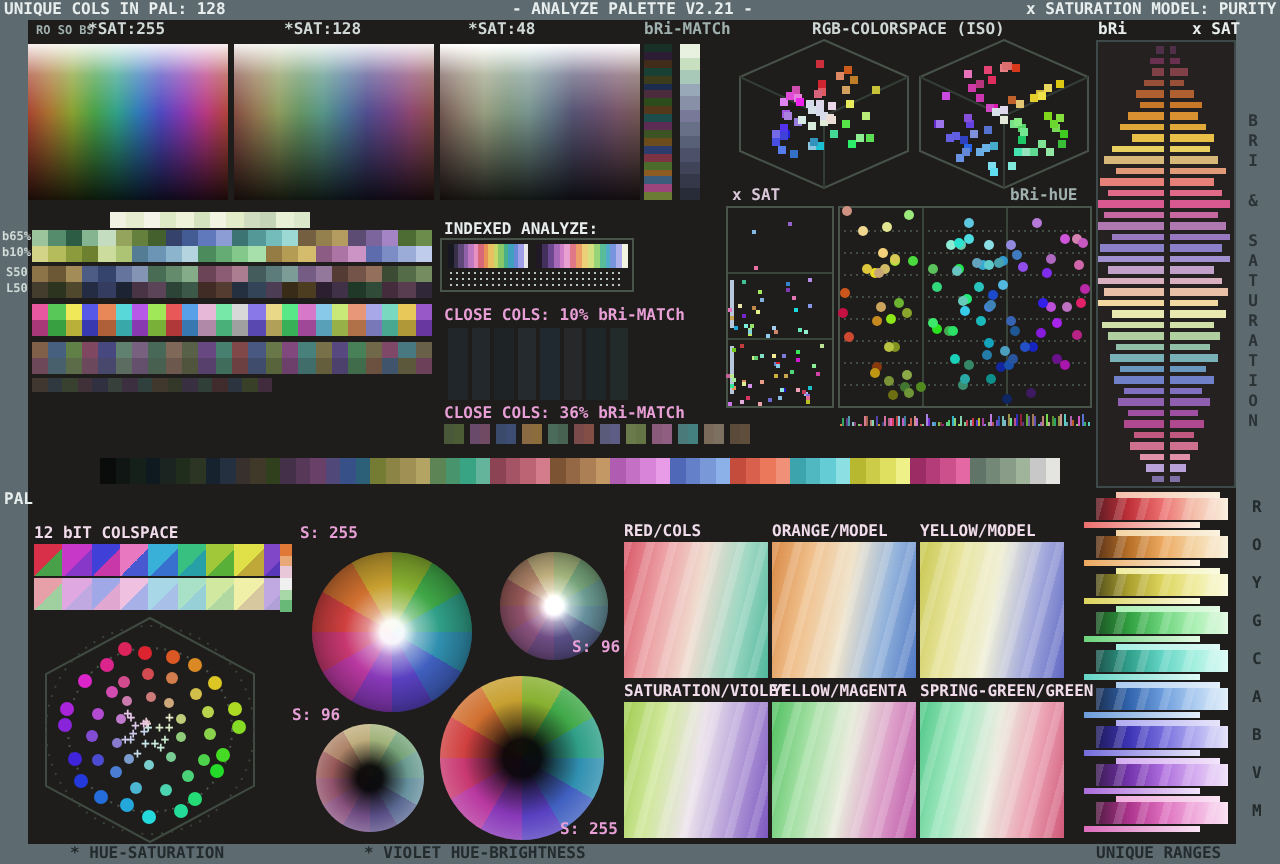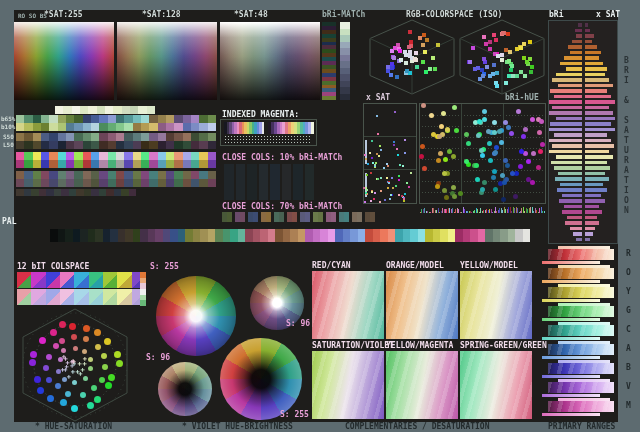--- a/index.html
+++ b/index.html
@@ -47,20 +47,25 @@
   .shade.dark{background:radial-gradient(circle,rgba(8,6,8,.95) 0 16%,rgba(8,6,8,.5) 30%,rgba(0,0,0,0) 50%,rgba(255,255,255,.22) 74%,rgba(255,255,255,.5) 95%)}
   .muted{filter:saturate(.4) brightness(1.08)}
   .vtext{position:absolute;writing-mode:vertical-rl;text-orientation:upright;letter-spacing:1px;color:#2b3336;white-space:pre}
 </style>
 </head>
 <body>
 
 <div class="screen">
   <div class="content"></div>
 
+  <div class="bar" style="top:0">
+    <span class="lbl" style="left:2px;top:1px">UNIQUE COLS IN PAL: 128</span>
+    <span class="lbl" style="left:256px;top:1px">- ANALYZE PALETTE V2.21 -</span>
+    <span class="lbl" style="left:513px;top:1px">x SATURATION MODEL: PURITY</span>
+  </div>
 
   <span class="lbl tiny dim" style="left:18px;top:13px">RO SO BS</span>
   <span class="lbl" style="left:44px;top:11px;color:#cfd8d6">*SAT:255</span>
   <span class="lbl" style="left:142px;top:11px;color:#cfd8d6">*SAT:128</span>
   <span class="lbl" style="left:234px;top:11px;color:#cfd8d6">*SAT:48</span>
   <span class="lbl dim" style="left:322px;top:11px">bRi-MATCh</span>
   <span class="lbl" style="left:406px;top:11px;color:#cfd8d6">RGB-COLORSPACE (ISO)</span>
   <span class="lbl" style="left:549px;top:11px">bRi</span>
   <span class="lbl" style="left:596px;top:11px">x SAT</span>
 
@@ -350,21 +355,21 @@
         <div style="background: rgb(52, 56, 40);"></div>
         <div style="background: rgb(56, 48, 64);"></div>
         <div style="background: rgb(48, 64, 56);"></div>
         <div style="background: rgb(64, 44, 44);"></div>
         <div style="background: rgb(44, 52, 64);"></div>
         <div style="background: rgb(56, 64, 40);"></div>
         <div style="background: rgb(64, 44, 60);"></div>
       </div>
     </div>
 
-  <span class="lbl" style="left:222px;top:111px">INDEXED MAGENTA:</span>
+  <span class="lbl" style="left:222px;top:111px">INDEXED ANALYZE:</span>
   <div class="box" style="left:220px;top:119px;width:97px;height:27px">
     <div class="dotline2" style="top:16px"></div>
     <div class="dotline2" style="top:19px"></div>
     <div class="dotline2" style="top:22px"></div>
   </div>
   <div class="cells" style="left:224px;top:122px;width:40px;height:12px">
       <div style="background: rgb(24, 24, 32);"></div>
       <div style="background: rgb(56, 48, 72);"></div>
       <div style="background: rgb(96, 72, 120);"></div>
       <div style="background: rgb(144, 96, 168);"></div>
@@ -403,21 +408,21 @@
   <div class="cells g2" style="left:224px;top:164px;width:90px;height:36px">
       <div style="background: rgb(32, 38, 42);"></div>
       <div style="background: rgb(34, 40, 44);"></div>
       <div style="background: rgb(30, 36, 38);"></div>
       <div style="background: rgb(36, 42, 46);"></div>
       <div style="background: rgb(32, 40, 48);"></div>
       <div style="background: rgb(38, 40, 42);"></div>
       <div style="background: rgb(30, 38, 42);"></div>
       <div style="background: rgb(34, 42, 42);"></div>
     </div>
-  <span class="lbl pink" style="left:222px;top:203px">CLOSE COLS: 70% bRi-MATCh</span>
+  <span class="lbl pink" style="left:222px;top:203px">CLOSE COLS: 36% bRi-MATCh</span>
   <div class="pairs" style="left:222px;top:212px">
       <div class="pair">
         <div style="background: rgb(72, 88, 56);"></div>
         <div style="background: rgb(76, 92, 52);"></div>
       </div>
       <div class="pair">
         <div style="background: rgb(106, 74, 106);"></div>
         <div style="background: rgb(112, 74, 98);"></div>
       </div>
       <div class="pair">
@@ -1017,21 +1022,21 @@
       <div class="trow">
         <div class="tl" style="width: 9px; background: rgb(184, 160, 216);"></div>
         <div class="tr" style="width: 8px; background: rgb(184, 160, 216);"></div>
       </div>
       <div class="trow">
         <div class="tl" style="width: 6px; background: rgb(128, 112, 168);"></div>
         <div class="tr" style="width: 5px; background: rgb(128, 112, 168);"></div>
       </div>
     </div>
 
-  <span class="lbl" style="left:2px;top:218px">PAL</span>
+  <span class="lbl" style="left:2px;top:246px">PAL</span>
   <div class="cells" style="left:50px;top:229px;width:480px;height:13px">
       <div style="background: rgb(10, 12, 12);"></div>
       <div style="background: rgb(16, 22, 20);"></div>
       <div style="background: rgb(22, 32, 26);"></div>
       <div style="background: rgb(14, 26, 32);"></div>
       <div style="background: rgb(28, 36, 34);"></div>
       <div style="background: rgb(32, 44, 28);"></div>
       <div style="background: rgb(44, 52, 36);"></div>
       <div style="background: rgb(22, 34, 46);"></div>
       <div style="background: rgb(36, 48, 64);"></div>
@@ -1206,21 +1211,21 @@
   <span class="lbl pink" style="left:286px;top:320px">S: 96</span>
   <span class="lbl pink" style="left:146px;top:354px">S: 96</span>
   <div class="disk muted" style="left: 158px; top: 362px; width: 54px; height: 54px; background: conic-gradient(from -90deg, rgb(208, 64, 64) 0deg, rgb(208, 64, 64) 30deg, rgb(208, 112, 48) 30deg, rgb(208, 112, 48) 60deg, rgb(200, 160, 48) 60deg, rgb(200, 160, 48) 90deg, rgb(136, 176, 48) 90deg, rgb(136, 176, 48) 120deg, rgb(64, 168, 72) 120deg, rgb(64, 168, 72) 150deg, rgb(48, 160, 136) 150deg, rgb(48, 160, 136) 180deg, rgb(48, 144, 176) 180deg, rgb(48, 144, 176) 210deg, rgb(64, 96, 192) 210deg, rgb(64, 96, 192) 240deg, rgb(88, 64, 192) 240deg, rgb(88, 64, 192) 270deg, rgb(136, 56, 184) 270deg, rgb(136, 56, 184) 300deg, rgb(184, 56, 160) 300deg, rgb(184, 56, 160) 330deg, rgb(200, 56, 112) 330deg, rgb(200, 56, 112) 360deg);">
       <div class="shade dark"></div>
     </div>
   <div class="disk" style="left: 220px; top: 338px; width: 82px; height: 82px; background: conic-gradient(from -90deg, rgb(208, 64, 64) 0deg, rgb(208, 64, 64) 30deg, rgb(208, 112, 48) 30deg, rgb(208, 112, 48) 60deg, rgb(200, 160, 48) 60deg, rgb(200, 160, 48) 90deg, rgb(136, 176, 48) 90deg, rgb(136, 176, 48) 120deg, rgb(64, 168, 72) 120deg, rgb(64, 168, 72) 150deg, rgb(48, 160, 136) 150deg, rgb(48, 160, 136) 180deg, rgb(48, 144, 176) 180deg, rgb(48, 144, 176) 210deg, rgb(64, 96, 192) 210deg, rgb(64, 96, 192) 240deg, rgb(88, 64, 192) 240deg, rgb(88, 64, 192) 270deg, rgb(136, 56, 184) 270deg, rgb(136, 56, 184) 300deg, rgb(184, 56, 160) 300deg, rgb(184, 56, 160) 330deg, rgb(200, 56, 112) 330deg, rgb(200, 56, 112) 360deg);">
       <div class="shade dark"></div>
     </div>
   <span class="lbl pink" style="left:280px;top:411px">S: 255</span>
 
-  <span class="lbl pale" style="left:312px;top:262px">RED/CYAN</span>
+  <span class="lbl pale" style="left:312px;top:262px">RED/COLS</span>
   <span class="lbl pale" style="left:386px;top:262px">ORANGE/MODEL</span>
   <span class="lbl pale" style="left:460px;top:262px">YELLOW/MODEL</span>
   <div class="comp tex" style="left: 312px; top: 271px; background: linear-gradient(100deg, rgb(216, 88, 104), rgb(236, 160, 164), rgb(240, 220, 208), rgb(160, 216, 196), rgb(80, 184, 156));"></div>
   <div class="comp tex" style="left: 386px; top: 271px; background: linear-gradient(100deg, rgb(216, 136, 68), rgb(240, 192, 140), rgb(240, 228, 204), rgb(148, 180, 220), rgb(80, 120, 196));"></div>
   <div class="comp tex" style="left: 460px; top: 271px; background: linear-gradient(100deg, rgb(200, 200, 80), rgb(232, 228, 156), rgb(240, 240, 216), rgb(164, 170, 220), rgb(96, 104, 196));"></div>
   <span class="lbl pale" style="left:312px;top:342px">SATURATION/VIOLET</span>
   <span class="lbl pale" style="left:386px;top:342px">YELLOW/MAGENTA</span>
   <span class="lbl pale" style="left:460px;top:342px">SPRING-GREEN/GREEN</span>
   <div class="comp tex" style="left: 312px; top: 351px; background: linear-gradient(100deg, rgb(160, 204, 80), rgb(208, 232, 156), rgb(236, 228, 236), rgb(180, 156, 216), rgb(124, 88, 192));"></div>
   <div class="comp tex" style="left: 386px; top: 351px; background: linear-gradient(100deg, rgb(80, 192, 96), rgb(164, 224, 164), rgb(232, 236, 220), rgb(220, 156, 200), rgb(188, 88, 168));"></div>
@@ -1263,16 +1268,15 @@
       <div class="pstrip tex" style="position: absolute; left: 548px; top: 401px; width: 66px; height: 11px; background: linear-gradient(90deg, rgb(84, 28, 68), rgb(172, 52, 140), rgb(220, 108, 188), rgb(240, 172, 220), rgb(250, 228, 244));"></div>
       <div class="pstrip" style="position: absolute; left: 542px; top: 413px; width: 58px; height: 3px; background: linear-gradient(90deg, rgb(220, 108, 188), rgb(250, 228, 244));"></div>
       <span class="lbl dark" style="left: 626px; top: 402px;">M</span>
     </div>
 
   <div class="vtext" style="left:622px;top:56px">BRI &amp; SATURATION</div>
 
   <div class="bar" style="top:422px">
     <span class="lbl dark" style="left:35px;top:1px">* HUE-SATURATION</span>
     <span class="lbl dark" style="left:182px;top:1px">* VIOLET HUE-BRIGHTNESS</span>
-    <span class="lbl dark" style="left:345px;top:1px">COMPLEMENTARIES / DESATURATION</span>
-    <span class="lbl dark" style="left:548px;top:1px">PRIMARY RANGES</span>
+    <span class="lbl dark" style="left:548px;top:1px">UNIQUE RANGES</span>
   </div>
 </div>
 
 </body></html>

